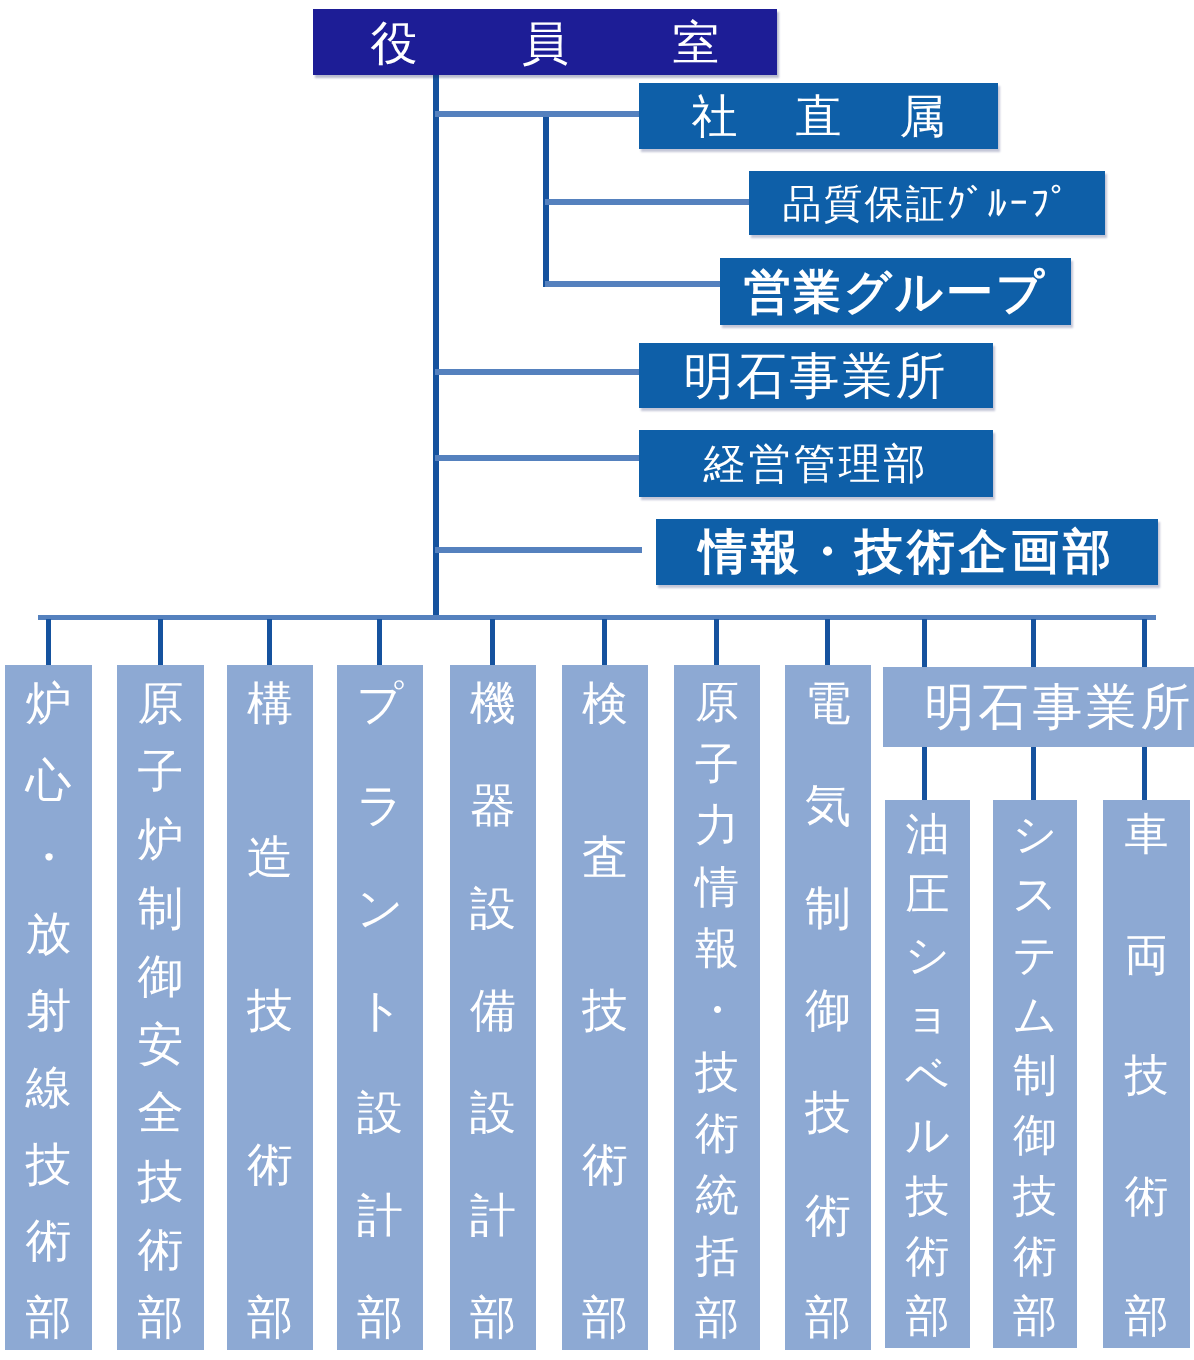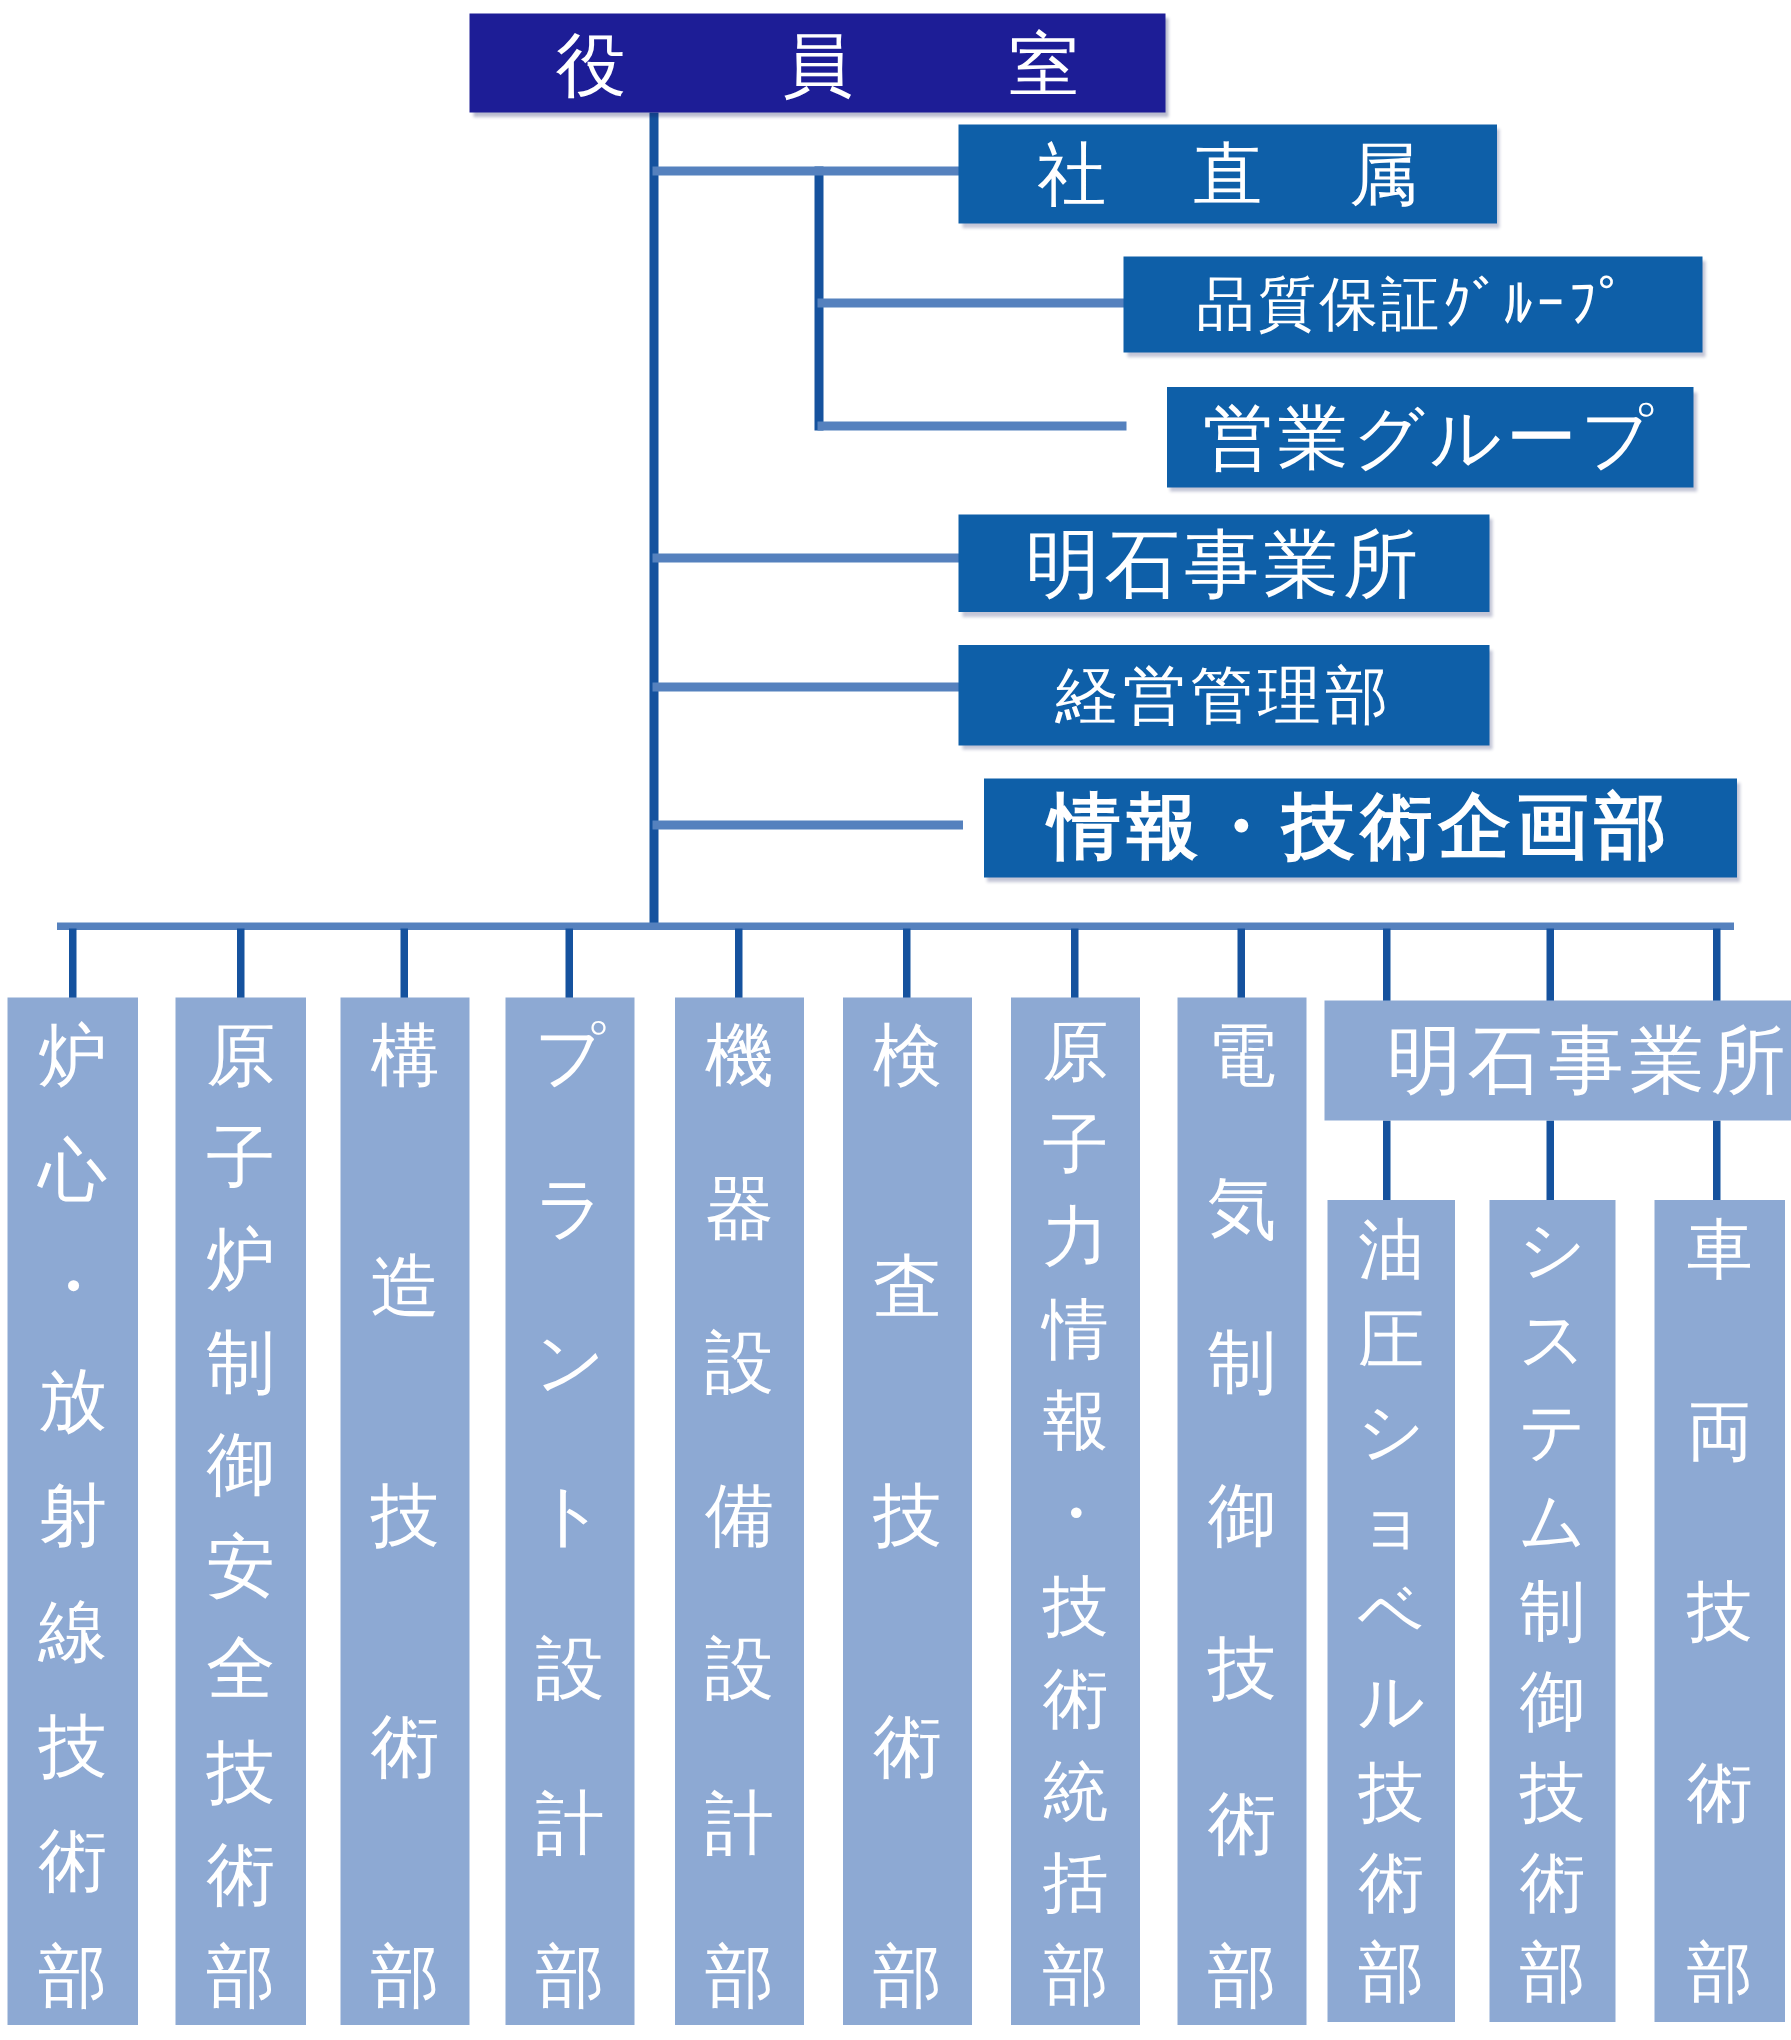--- a/index.html
+++ b/index.html
@@ -65,23 +65,23 @@
     <span>員</span>
     <span>室</span>
   </div>
 
 <div class="box blue spread-lg" style="left:639px;top:83px;width:359px;height:66px;font-size:46px;">
     <span>社</span>
     <span>直</span>
     <span>属</span>
   </div>
 
-<div class="box blue" style="left:749px;top:171px;width:386px;height:64px;font-size:39px;letter-spacing:2px;text-align:center;">品質保証ｸﾞﾙｰﾌﾟ</div>
-
-<div class="box blue" style="left:778px;top:258px;width:351px;height:67px;font-size:47px;letter-spacing:3px;">営業グループ</div>
+<div class="box blue" style="left:749px;top:171px;width:356px;height:64px;font-size:39px;letter-spacing:2px;text-align:center;">品質保証ｸﾞﾙｰﾌﾟ</div>
+
+<div class="box blue" style="left:720px;top:258px;width:351px;height:67px;font-size:47px;letter-spacing:3px;font-weight:bold;">営業グループ</div>
 
 <div class="box blue" style="left:639px;top:343px;width:354px;height:65px;font-size:50px;letter-spacing:3px;">明石事業所</div>
 
 <div class="box blue" style="left:639px;top:430px;width:354px;height:67px;font-size:42px;letter-spacing:3px;">経営管理部</div>
 
 <div class="box blue" style="left:656px;top:519px;width:502px;height:66px;font-size:48px;letter-spacing:4px;font-weight:bold;">情報・技術企画部</div>
 
 <div class="box light vtext" style="left:5px;top:665px;width:87px;height:685px;font-size:46px;">
     <span>炉</span>
     <span>心</span>

